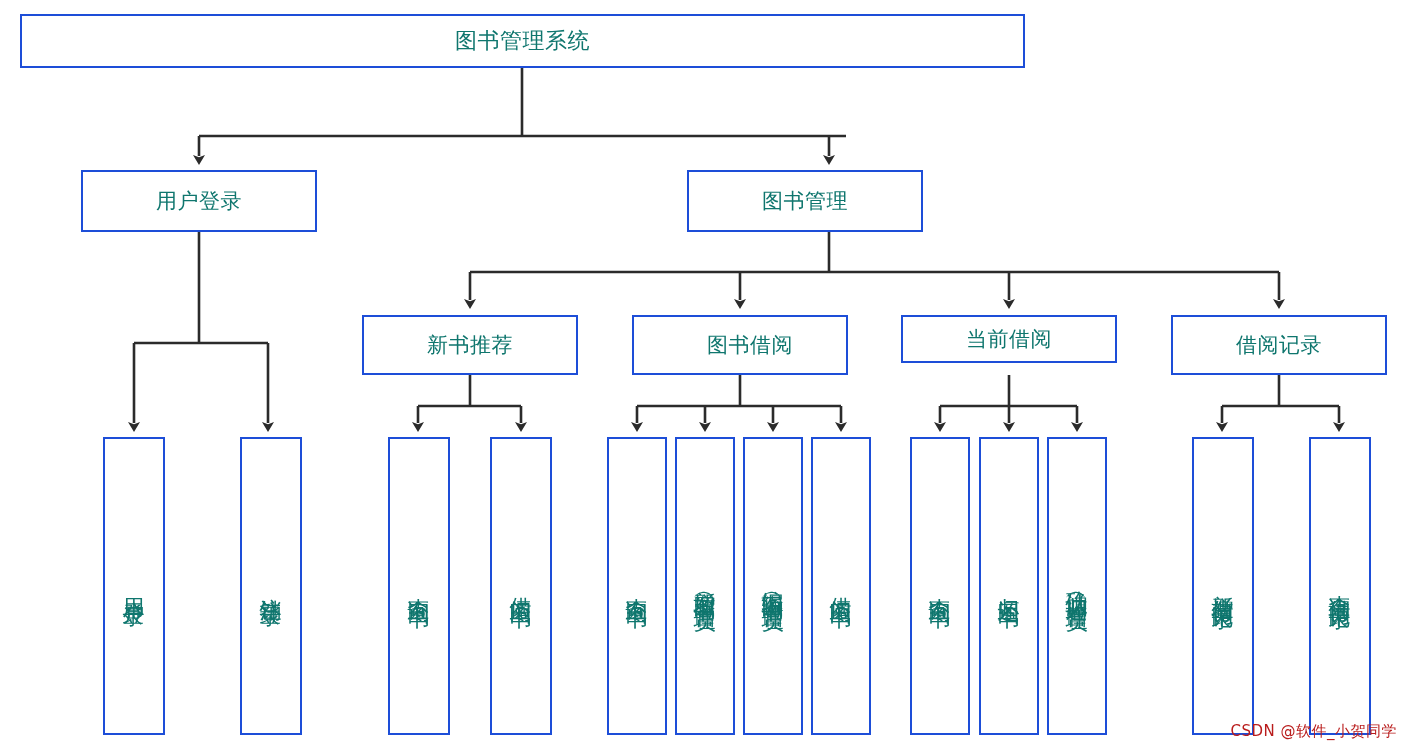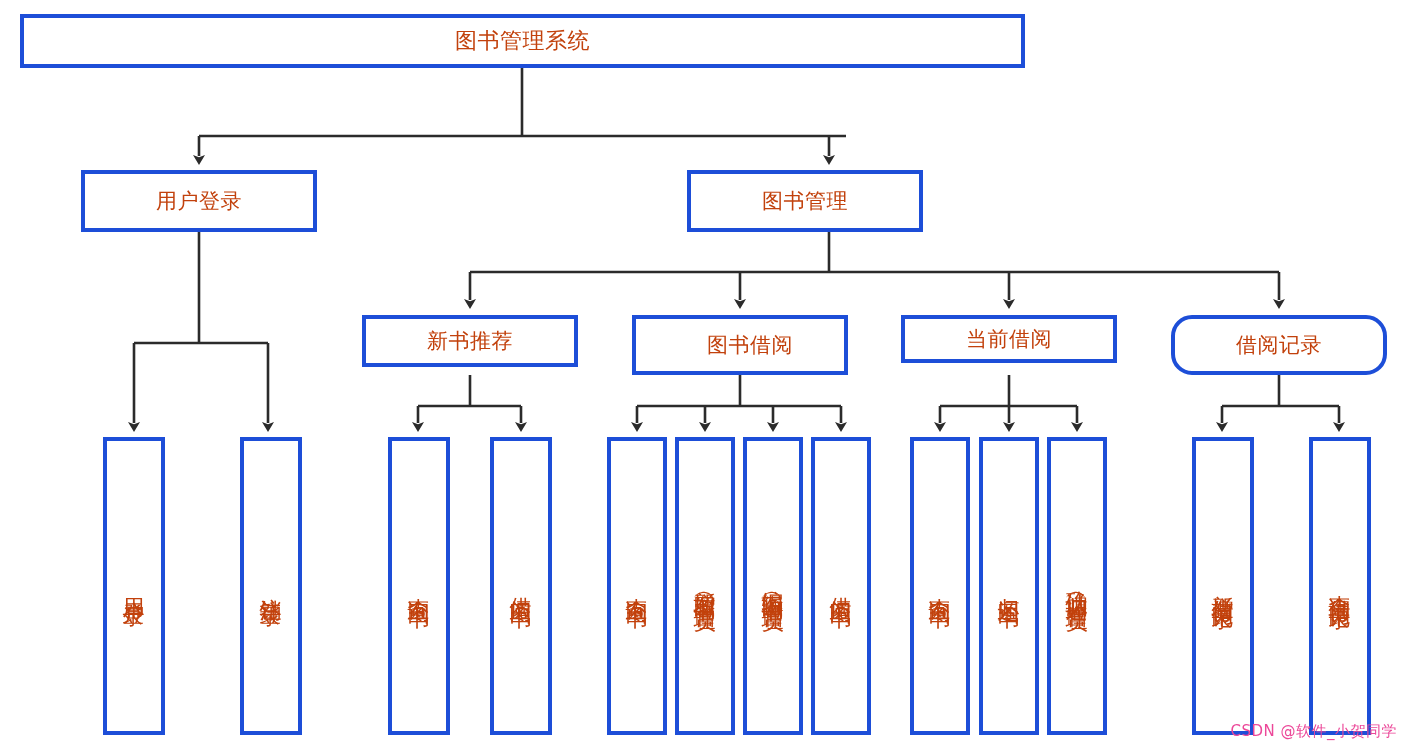--- a/index.html
+++ b/index.html
@@ -22,25 +22,25 @@
     position: absolute;
     left: 0;
     top: 0;
     width: 1405px;
     height: 747px;
   }
   .node {
     position: absolute;
     box-sizing: border-box;
     background: #ffffff;
-    border: 4px solid #1d4ed8;
+    border: 2px solid #1d4ed8;
     display: flex;
     align-items: center;
     justify-content: center;
-    color: #c2410c;
+    color: #0f766e;
     z-index: 3;
   }
   .node-label {
     display: block;
     text-align: center;
     line-height: 1.18;
     letter-spacing: 0.5px;
   }
   
   .node.horiz .node-label {
@@ -62,21 +62,21 @@
     font-size: 22px;
     line-height: 1.05;
     letter-spacing: 3px;
     max-height: 100%;
   }
   #watermark {
     position: absolute;
     right: 8px;
     bottom: 6px;
     font-size: 15px;
-    color: #ec4899;
+    color: #b91c1c;
     letter-spacing: 0.5px;
     z-index: 6;
     white-space: nowrap;
   }
 </style>
 </head>
 <body>
 
 <div id="diagram-root">
 
@@ -134,30 +134,30 @@
     <span class="node-label">图书管理系统</span>
   </div>
 
   <div class="node horiz" style="left:81px; top:170px; width:236px; height:62px;">
     <span class="node-label">用户登录</span>
   </div>
   <div class="node horiz" style="left:687px; top:170px; width:236px; height:62px;">
     <span class="node-label">图书管理</span>
   </div>
 
-  <div class="node horiz" style="left:362px; top:315px; width:216px; height:52px;">
+  <div class="node horiz" style="left:362px; top:315px; width:216px; height:60px;">
     <span class="node-label">新书推荐</span>
   </div>
   <div class="node horiz" style="left:632px; top:315px; width:216px; height:60px;padding-left:20px;">
     <span class="node-label">图书借阅</span>
   </div>
   <div class="node horiz" style="left:901px; top:315px; width:216px; height:48px;">
     <span class="node-label">当前借阅</span>
   </div>
-  <div class="node horiz" style="left:1171px; top:315px; width:216px; height:60px;border-radius:21px;">
+  <div class="node horiz" style="left:1171px; top:315px; width:216px; height:60px;">
     <span class="node-label">借阅记录</span>
   </div>
 
   <div class="node vert" style="left:103px; top:437px; width:62px; height:298px;">
     <span class="node-label">用户登录</span>
   </div>
   <div class="node vert" style="left:240px; top:437px; width:62px; height:298px;">
     <span class="node-label">注销登录</span>
   </div>
 

